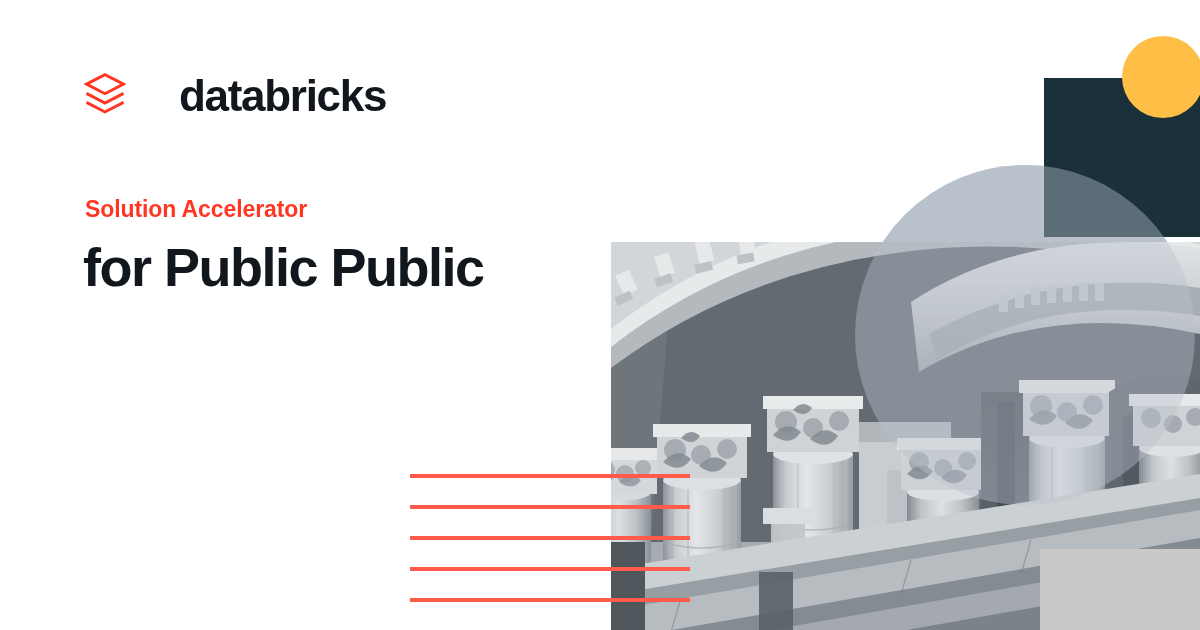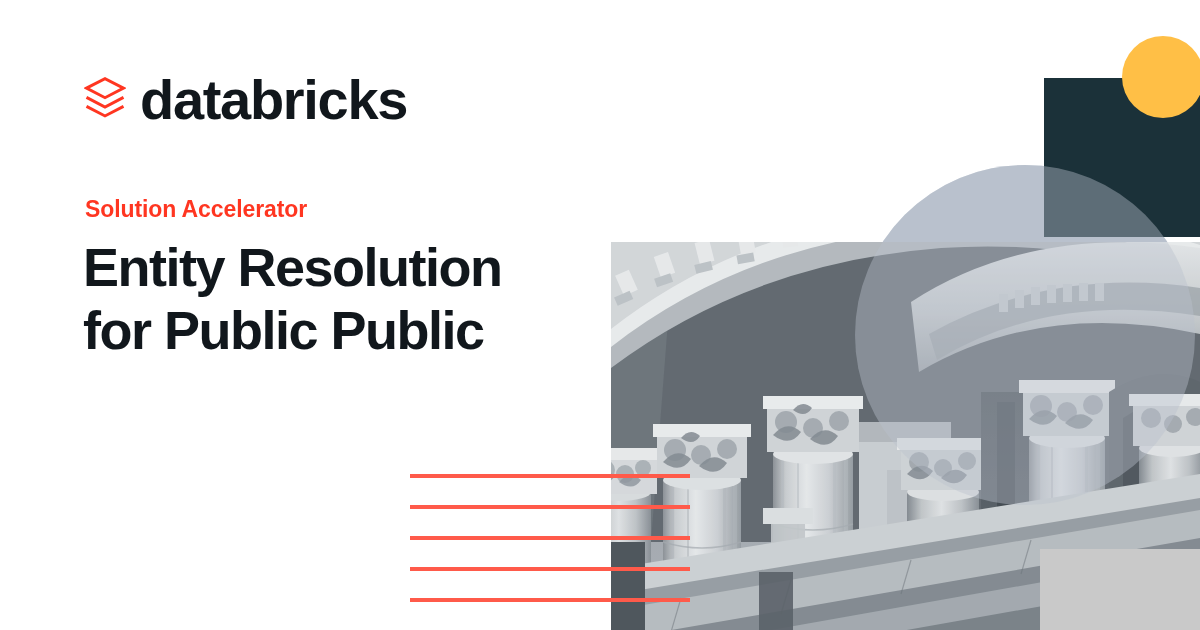--- a/index.html
+++ b/index.html
@@ -96,21 +96,21 @@
   .logo {
     position:absolute;
     left:84px;
     top:72px;
     display:flex;
     align-items:center;
     gap:14px;
     z-index:30;
   }
   .logo-mark { width:42px; height:48px; display:block; }
-  .logo-word { font-size:56px; font-weight:700; letter-spacing:-1.3px; color:#11171c; line-height:1; }
+  .logo-word { font-size:44px; font-weight:700; letter-spacing:-1.3px; color:#11171c; line-height:1;margin-left:39px; }
 
   
   .eyebrow {
     position:absolute;
     left:85px;
     top:196px;
     font-size:23px;
     font-weight:700;
     letter-spacing:-0.1px;
     z-index:30;
@@ -414,17 +414,16 @@
           <path d="M2.6 31.7 L22 41.7 L41.4 31.7"></path>
         </g>
       </svg>
     </span>
     <span class="logo-word" style="color: rgb(17, 23, 28);">databricks</span>
   </div>
 
   <div class="eyebrow" style="color: rgb(255, 54, 33);">Solution Accelerator</div>
 
   <h1 class="headline" style="color: rgb(17, 23, 28);">
-    <span class="hl-line">Entity Resolution</span>
     <span class="hl-line">for Public Public</span>
   </h1>
 
 </div>
 
 </body></html>

